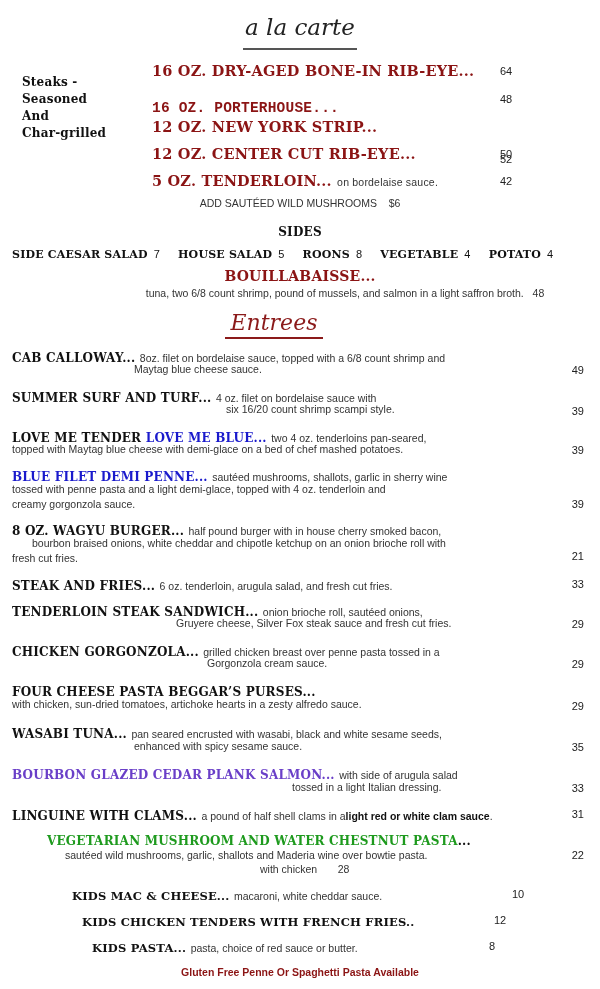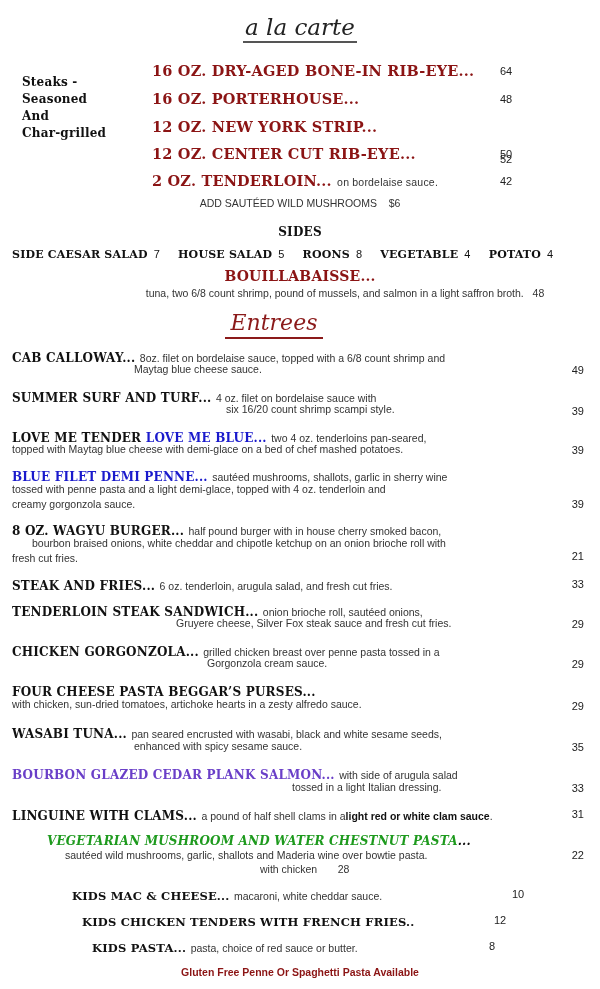--- a/index.html
+++ b/index.html
@@ -1,20 +1,20 @@
 <!DOCTYPE html>
 <html><head>
 <meta charset="utf-8">
 <style>
   html, body { margin:0; padding:0; background:#ffffff; }
   body { width:600px; height:989px; position:relative; overflow:hidden; color:#222; font-family:"Liberation Sans", sans-serif; }
   .abs { position:absolute; white-space:nowrap; }
   .script { font-family:"DejaVu Serif", serif; font-style:italic; }
   .title-alacarte { left:0; width:600px; top:14px; text-align:center; font-size:23px; color:#222; }
-  .title-alacarte span { border-bottom:2px solid #555; padding:0 2px 1px; }
+  .title-alacarte span { border-bottom:2px solid #555; padding:0 2px 8px; }
   .title-entrees { left:0; width:548px; top:310px; text-align:center; font-size:22px; color:#8b1a1a; }
   .title-entrees span { border-bottom:2px solid #8b1a1a; padding:0 6px 2px; }
   .slab { font-family:"DejaVu Serif", serif; font-weight:bold; letter-spacing:0.2px; }
   .steak-cat { left:22px; top:74px; font-size:12px; line-height:17px; color:#111; white-space:normal; width:120px; }
   .steak-name { font-size:14.5px; color:#8b1414; }
   .desc { font-family:"Liberation Sans", sans-serif; font-size:10.5px; color:#333; font-weight:normal; }
   .price { font-family:"Liberation Sans", sans-serif; font-size:11px; color:#222; }
   .addon { left:0; width:600px; text-align:center; top:197px; font-size:10.5px; color:#333; }
   .sides-title { left:0; width:600px; text-align:center; top:225px; font-size:12px; color:#111; }
   .sides-row { left:12px; top:248px; font-size:11px; color:#111; }
@@ -38,31 +38,31 @@
 <div class="abs slab steak-cat">
   <div>Steaks -</div>
   <div>Seasoned</div>
   <div>And</div>
   <div>Char-grilled</div>
 </div>
 
 <div class="abs slab steak-name" style="left:152px;top:62px;">16 OZ. DRY-AGED BONE-IN RIB-EYE...</div>
 <div class="abs price" style="left:500px;top:65px;">64</div>
 
-<div class="abs slab steak-name" style="left:152px;top:90px;">16 OZ. PORTERHOUSE...</div>
+<div class="abs slab steak-name" style="left:152px;top:100px;font-family:Liberation Mono, monospace;">16 OZ. PORTERHOUSE...</div>
 <div class="abs price" style="left:500px;top:93px;">48</div>
 
 <div class="abs slab steak-name" style="left:152px;top:118px;">12 OZ. NEW YORK STRIP...</div>
 <div class="abs price" style="left:500px;top:121px;margin-top:32px;">52</div>
 
 <div class="abs slab steak-name" style="left:152px;top:145px;">12 OZ. CENTER CUT RIB-EYE...</div>
 <div class="abs price" style="left:500px;top:148px;">50</div>
 
 <div class="abs slab steak-name" style="left:152px;top:172px;">
-  <span>2 OZ. TENDERLOIN...</span>
+  <span>5 OZ. TENDERLOIN...</span>
   <span class="desc">on bordelaise sauce.</span>
 </div>
 <div class="abs price" style="left:500px;top:175px;">42</div>
 
 <div class="abs addon">
   <span>ADD SAUTÉED WILD MUSHROOMS</span>&nbsp;&nbsp;&nbsp;&nbsp;<span>$6</span>
 </div>
 
 <div class="abs slab sides-title">SIDES</div>
 <div class="abs slab sides-row">
@@ -157,21 +157,21 @@
 </div>
 <div class="abs desc" style="left:292px;top:781px;">tossed in a light Italian dressing.</div>
 <div class="abs price right" style="top:782px;">33</div>
 
 <div class="abs" style="left:12px;top:806px;">
   <span class="slab ent-name">LINGUINE WITH CLAMS...</span>
   <span class="desc">a pound of half shell clams in a</span><span class="desc" style="font-weight:bold;color:#111;">light red or white clam sauce</span><span class="desc">.</span>
 </div>
 <div class="abs price right" style="top:808px;">31</div>
 
-<div class="abs" style="left:47px;top:831px;font-style:italic;">
+<div class="abs" style="left:47px;top:831px;">
   <span class="slab ent-name green">VEGETARIAN MUSHROOM AND WATER CHESTNUT PASTA</span><span class="slab ent-name">...</span>
 </div>
 <div class="abs desc" style="left:65px;top:849px;">sautéed wild mushrooms, garlic, shallots and Maderia wine over bowtie pasta.</div>
 <div class="abs price right" style="top:849px;">22</div>
 <div class="abs desc" style="left:260px;top:863px;">
   <span>with chicken</span>&nbsp;&nbsp;&nbsp;&nbsp;&nbsp;&nbsp;&nbsp;<span>28</span>
 </div>
 
 <div class="abs" style="left:72px;top:886px;">
   <span class="slab kids">KIDS MAC &amp; CHEESE...</span>

